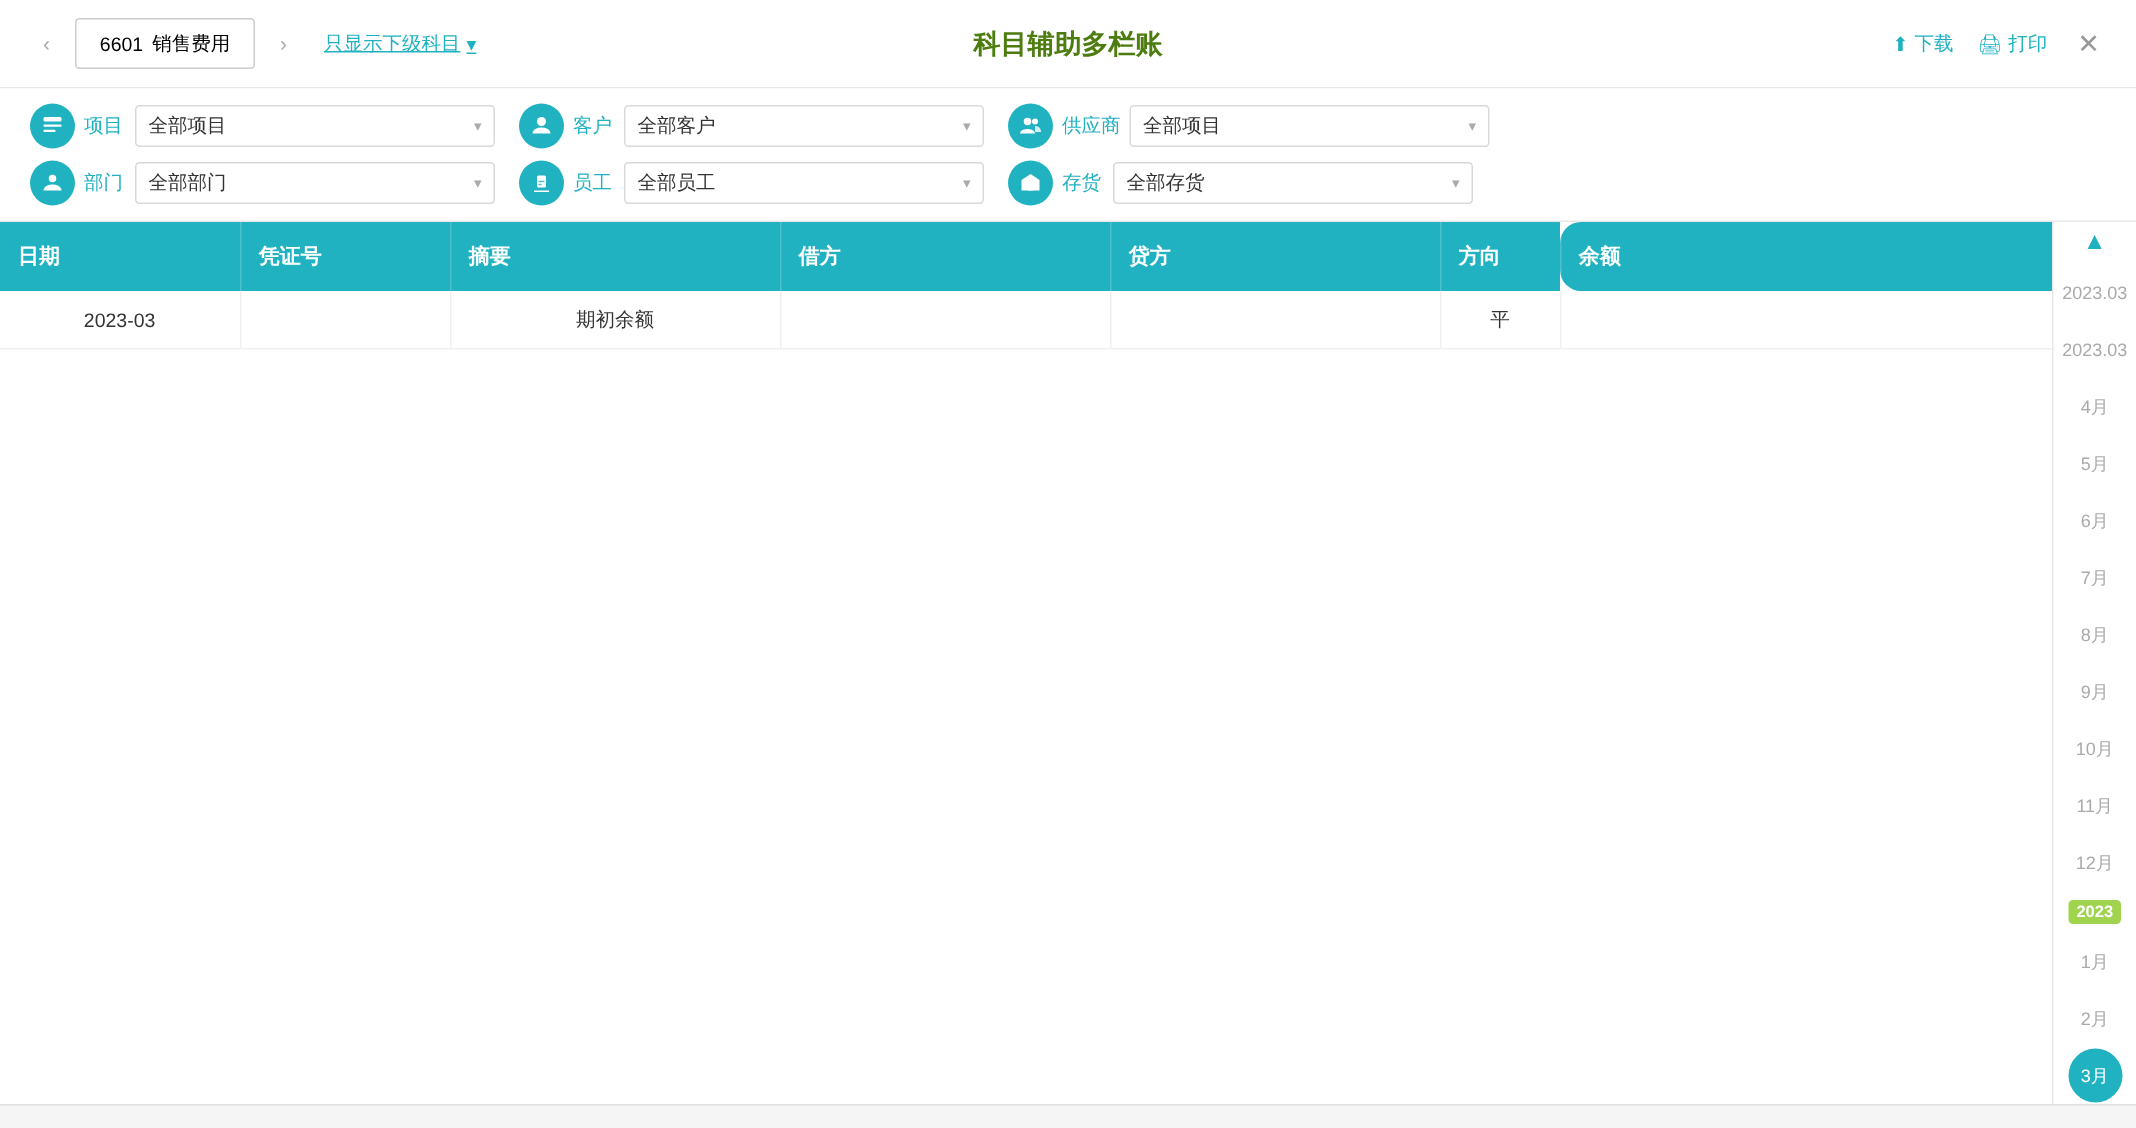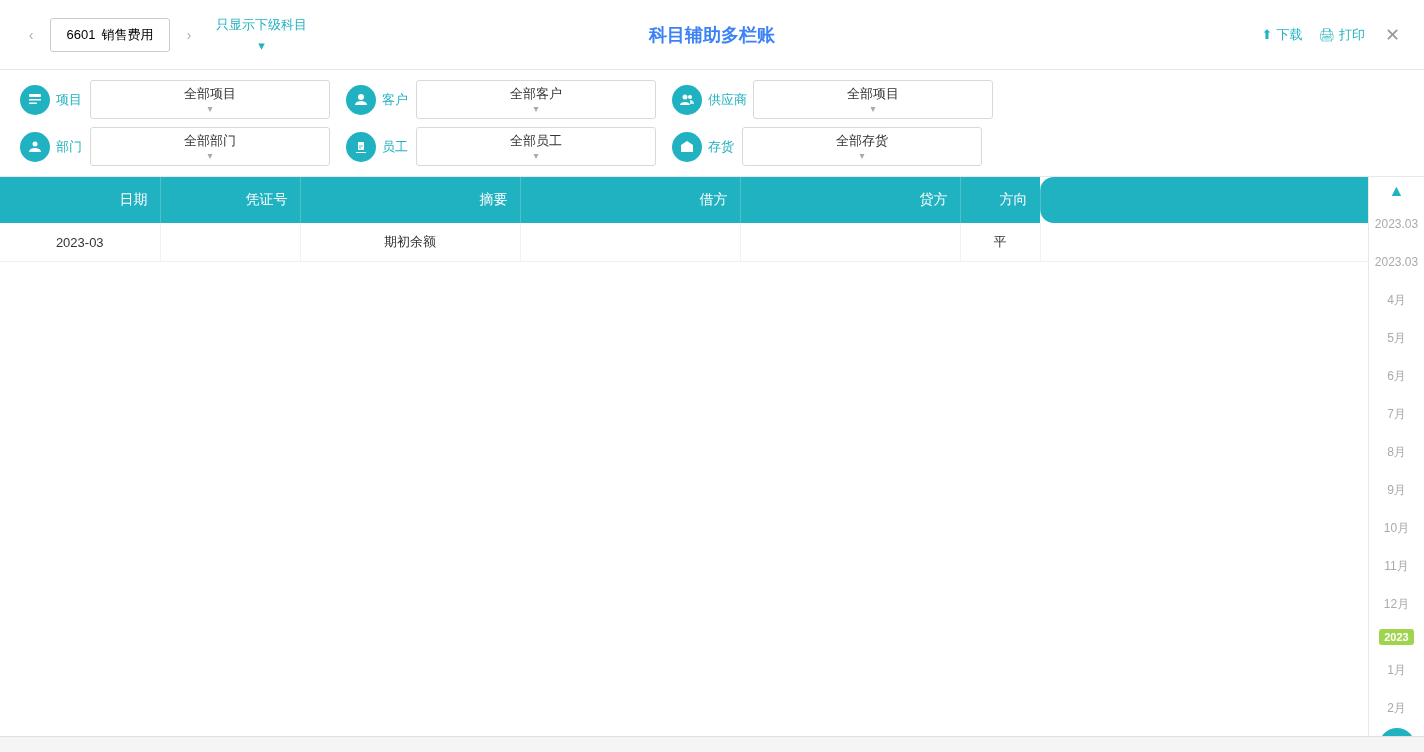--- a/index.html
+++ b/index.html
@@ -58,26 +58,26 @@
     .show-sub-dropdown {
       display: flex;
       align-items: center;
       gap: 4px;
       border: none;
       background: none;
       cursor: pointer;
       color: #20b2c0;
       font-size: 13px;
       padding: 4px 8px;
-      flex-direction: column;
+      text-decoration: underline;
     }
     .page-title {
       font-size: 18px;
       font-weight: 600;
-      color: #3b82f6;
+      color: #4d7c0f;
       position: absolute;
       left: 50%;
       transform: translateX(-50%);
     }
     .title-actions {
       display: flex;
       align-items: center;
       gap: 16px;
     }
     .action-btn {
@@ -137,43 +137,42 @@
     .filter-select {
       display: flex;
       align-items: center;
       border: 1px solid #d9d9d9;
       border-radius: 3px;
       padding: 4px 8px;
       min-width: 240px;
       justify-content: space-between;
       cursor: pointer;
       background: #fff;
-      flex-direction: column;
     }
     .filter-select span { color: #333; font-size: 13px; }
     .filter-select .arrow { color: #aaa; font-size: 10px; }
 
     
     .table-container {
       flex: 1;
       overflow: auto;
       position: relative;
     }
     table {
       width: 100%;
       border-collapse: collapse;
     }
     thead tr {
       background: #20b2c0;
       color: white;
     }
     thead th {
       padding: 14px 12px;
-      text-align: right;
-      font-weight: 400;
+      text-align: left;
+      font-weight: 700;
       font-size: 14px;
       border-right: 1px solid rgba(255,255,255,0.2);
     }
     thead th:last-child { border-right: none; border-radius: 14px; }
     tbody tr {
       border-bottom: 1px solid #f0f0f0;
     }
     tbody td {
       padding: 10px 12px;
       text-align: center;

